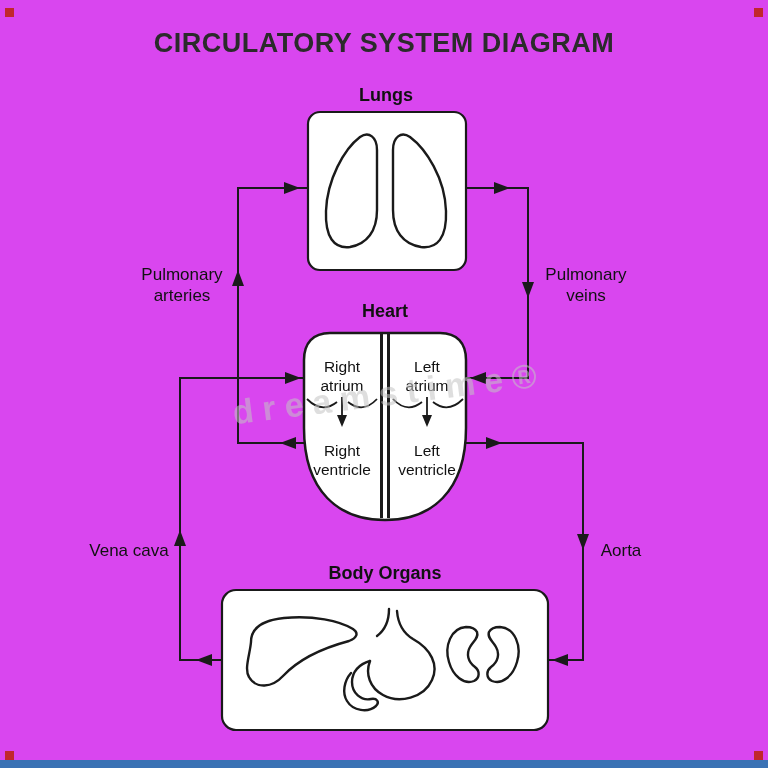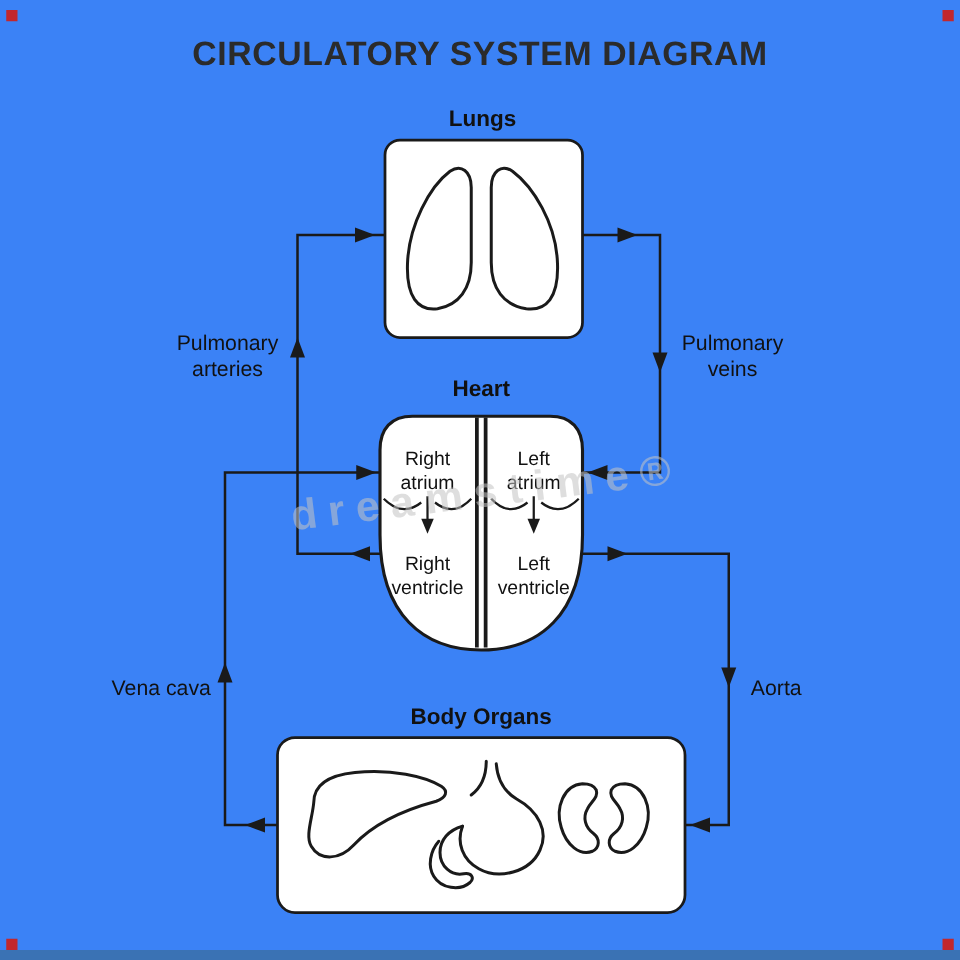--- a/index.html
+++ b/index.html
@@ -1,16 +1,16 @@
 <!DOCTYPE html>
 <html><head>
 <meta charset="utf-8">
 <style>
   html,body{margin:0;padding:0;background:#ffffff;}
-  .canvas{position:relative;width:768px;height:768px;background:#3b82f6;overflow:hidden;}
+  .canvas{position:relative;width:768px;height:768px;background:#d946ef;overflow:hidden;}
   svg{display:block;}
   text{font-family:"Liberation Sans","DejaVu Sans",sans-serif;fill:#151515;}
   .title{font-size:27px;font-weight:bold;fill:#2b2b2b;letter-spacing:0.5px;}
   .section-label{font-size:18px;font-weight:bold;fill:#111111;}
   .vessel-label{font-size:17px;fill:#111111;}
   .chamber-label{font-size:15.5px;fill:#111111;}
   .watermark{font-size:34px;font-weight:bold;fill:#c4c4c4;opacity:0.55;letter-spacing:9px;}
   .box{fill:#ffffff;stroke:#1a1a1a;stroke-width:2.2;}
   .organ{fill:#ffffff;stroke:#1a1a1a;stroke-width:2.4;stroke-linejoin:round;}
   .organ-open{fill:none;stroke:#1a1a1a;stroke-width:2.4;stroke-linecap:round;}

